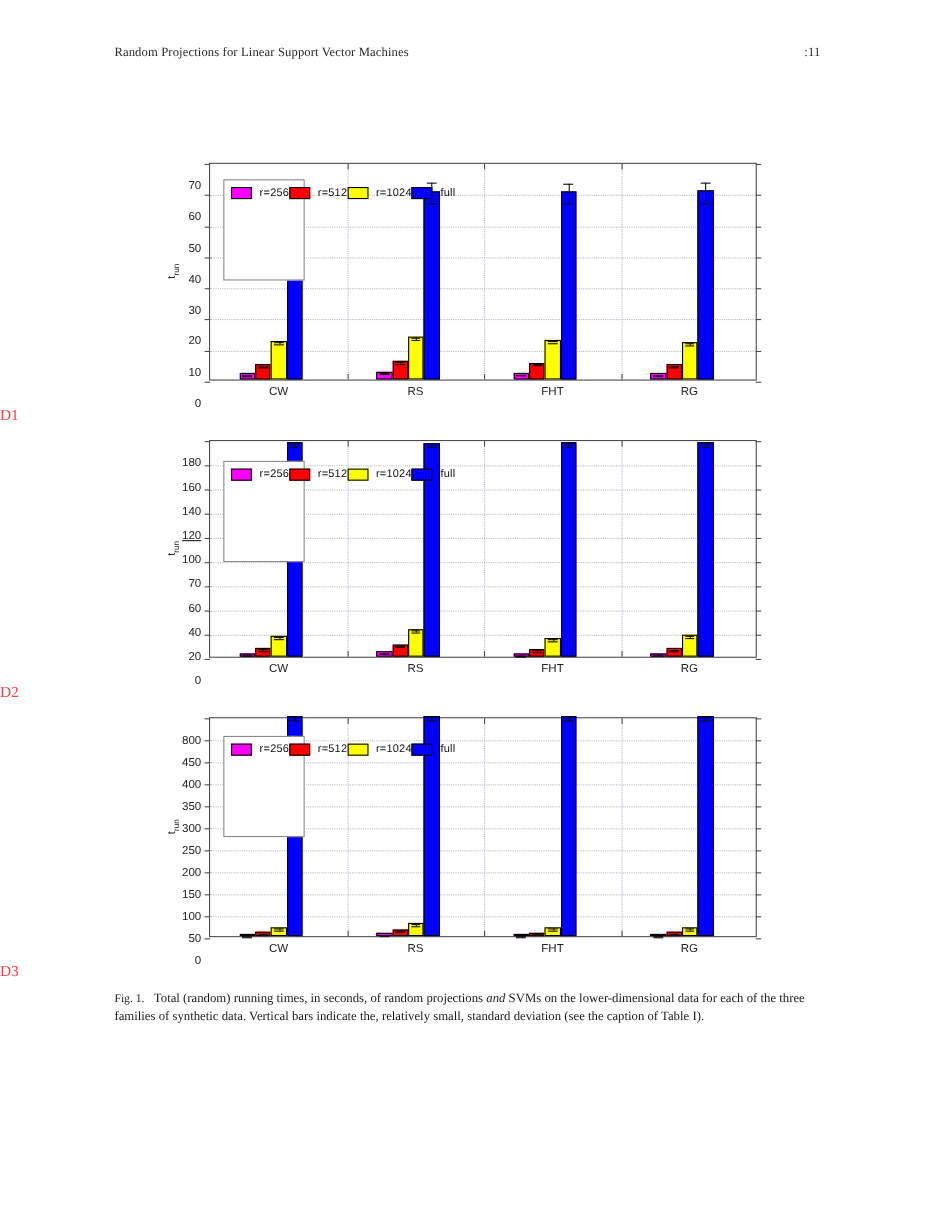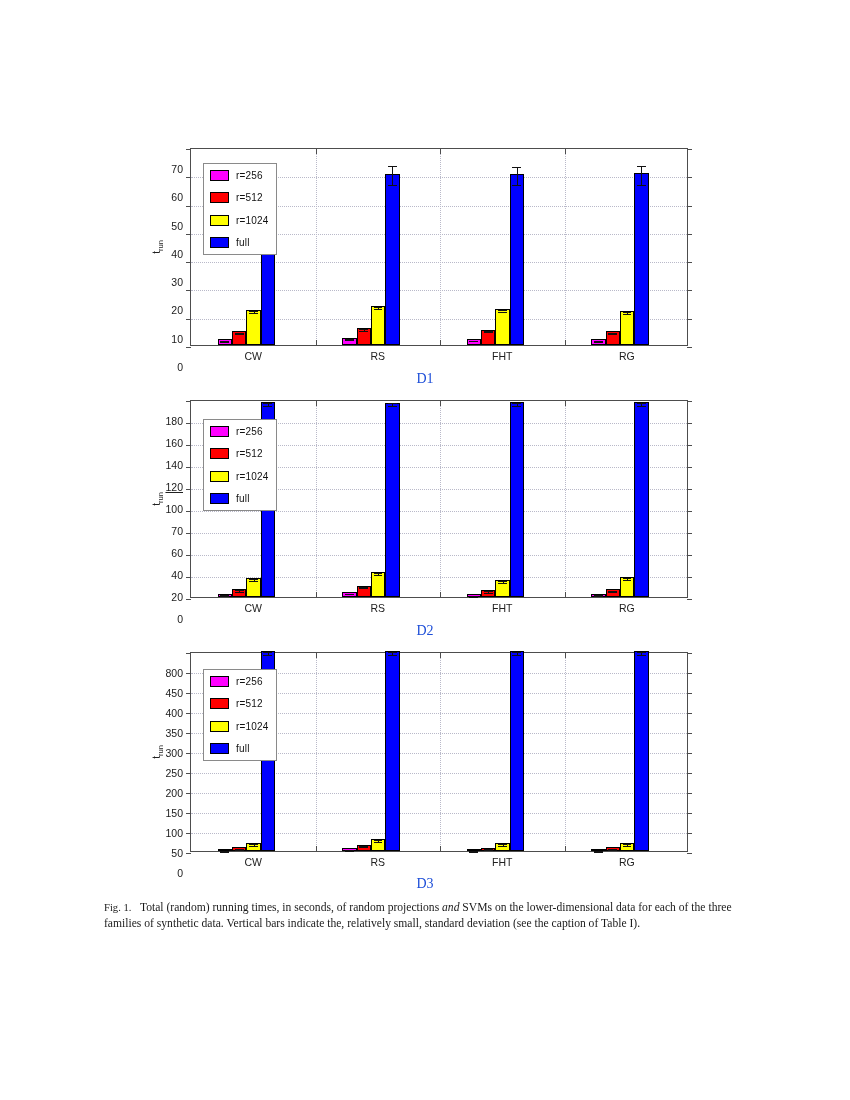--- a/index.html
+++ b/index.html
@@ -90,37 +90,37 @@
     position:absolute;height:0;border-top:1.4px solid #111;
   }
 
   
   .legend{
     position:absolute;
     background:#ffffff;
     border:1px solid #8a8a8a;
     box-sizing:border-box;
     padding:5px 7px 5px 6px;
-    display:flex;flex-direction:column;justify-content:space-between;
+    display:flex;flex-direction:row;justify-content:space-between;
   }
   .legend-row{
     display:flex;align-items:center;gap:7px;height:13px;
   }
   .legend-sw{
     width:19px;height:11px;border:1px solid #000;box-sizing:border-box;flex:none;
   }
   .legend-tx{
     font-family:"Liberation Sans", sans-serif;
     font-size:10px;color:#111;white-space:nowrap;letter-spacing:.2px;
   }
 
   
   .panel-cap{
-    position:absolute;width:850px;text-align:center;
-    font-family:"Liberation Serif", serif;font-size:14px;color:#1d4ed8;
+    position:absolute;width:850px;
+    font-family:"Liberation Serif", serif;font-size:14px;color:#ef4444;
   }
 
   
   .figcap{
     position:absolute;left:104px;top:900px;width:648px;
     font-family:"Liberation Serif", serif;
     font-size:11.6px;line-height:1.35;color:#1a1a1a;text-align:left;
   }
   .figcap .lead{font-size:10.6px;}
   .figcap i{font-style:italic;}
@@ -129,20 +129,24 @@
   .footer{
     position:absolute;left:104px;top:1035px;width:648px;
     font-family:"Liberation Serif", serif;font-size:10.6px;color:#2b2b2b;
   }
 </style>
 </head>
 <body>
 
 <div class="page">
 
+  <div class="runhead">
+    <span class="title">Random Projections for Linear Support Vector Machines</span>
+    <span class="folio">:11</span>
+  </div>
 
   <div class="figure" id="figure-root">
       <div class="axes" style="left: 190px; top: 148px; width: 498px; height: 198px;">
         <div class="ytick" style="top: 198px;"></div>
         <div class="ytick-r" style="top: 198px;"></div>
         <div class="ylabel-val" style="top: 198px;">0</div>
         <div class="gridline" style="top: 169.714px;"></div>
         <div class="ytick" style="top: 169.714px;"></div>
         <div class="ytick-r" style="top: 169.714px;"></div>
         <div class="ylabel-val" style="top: 169.714px;">10</div>

